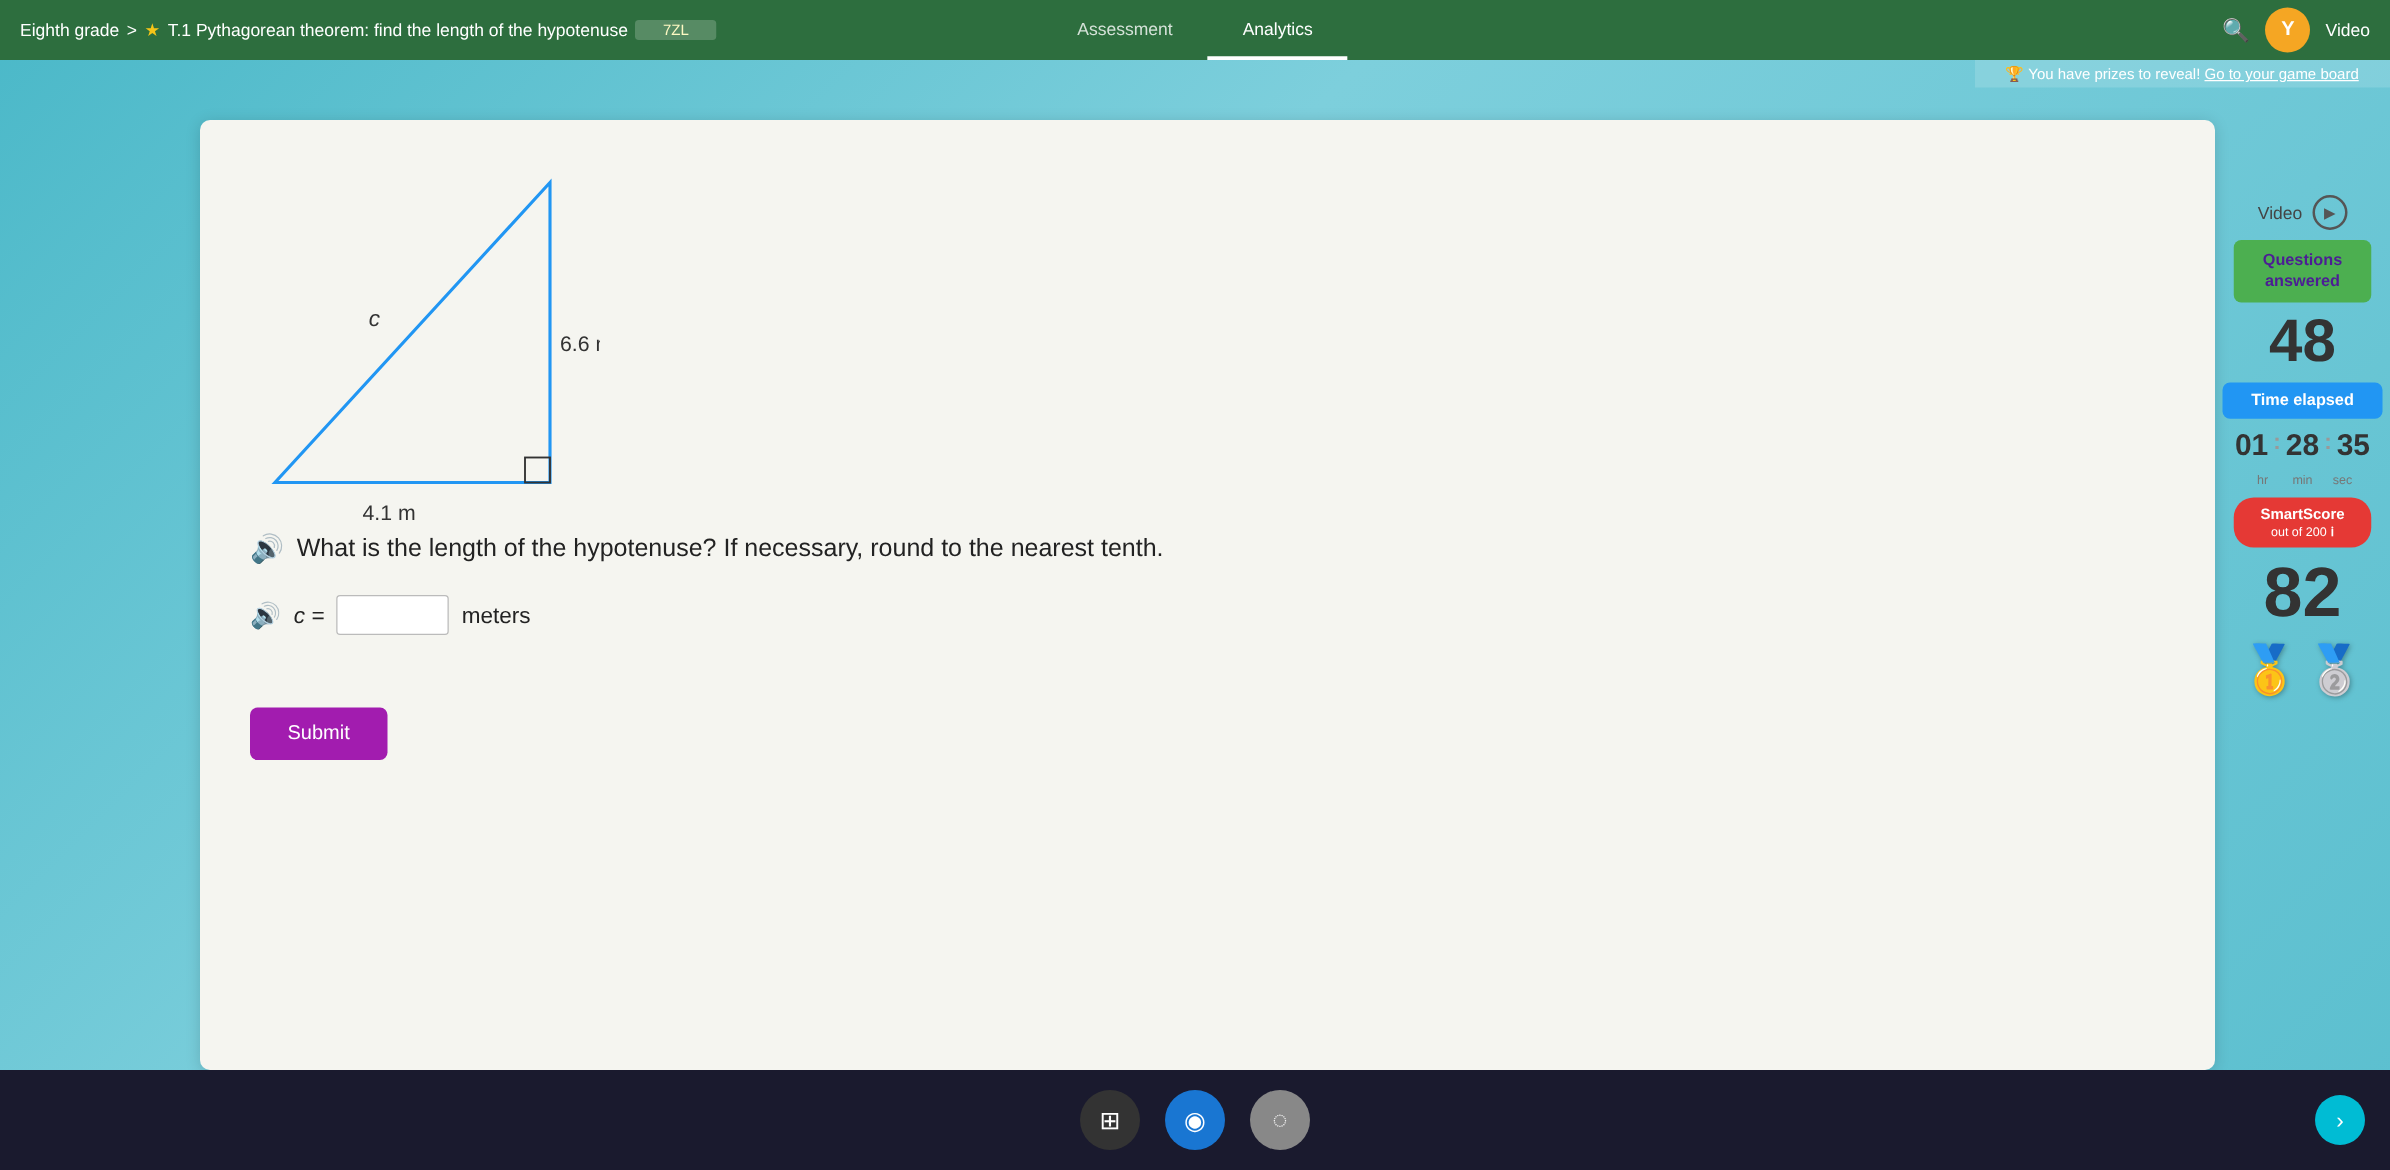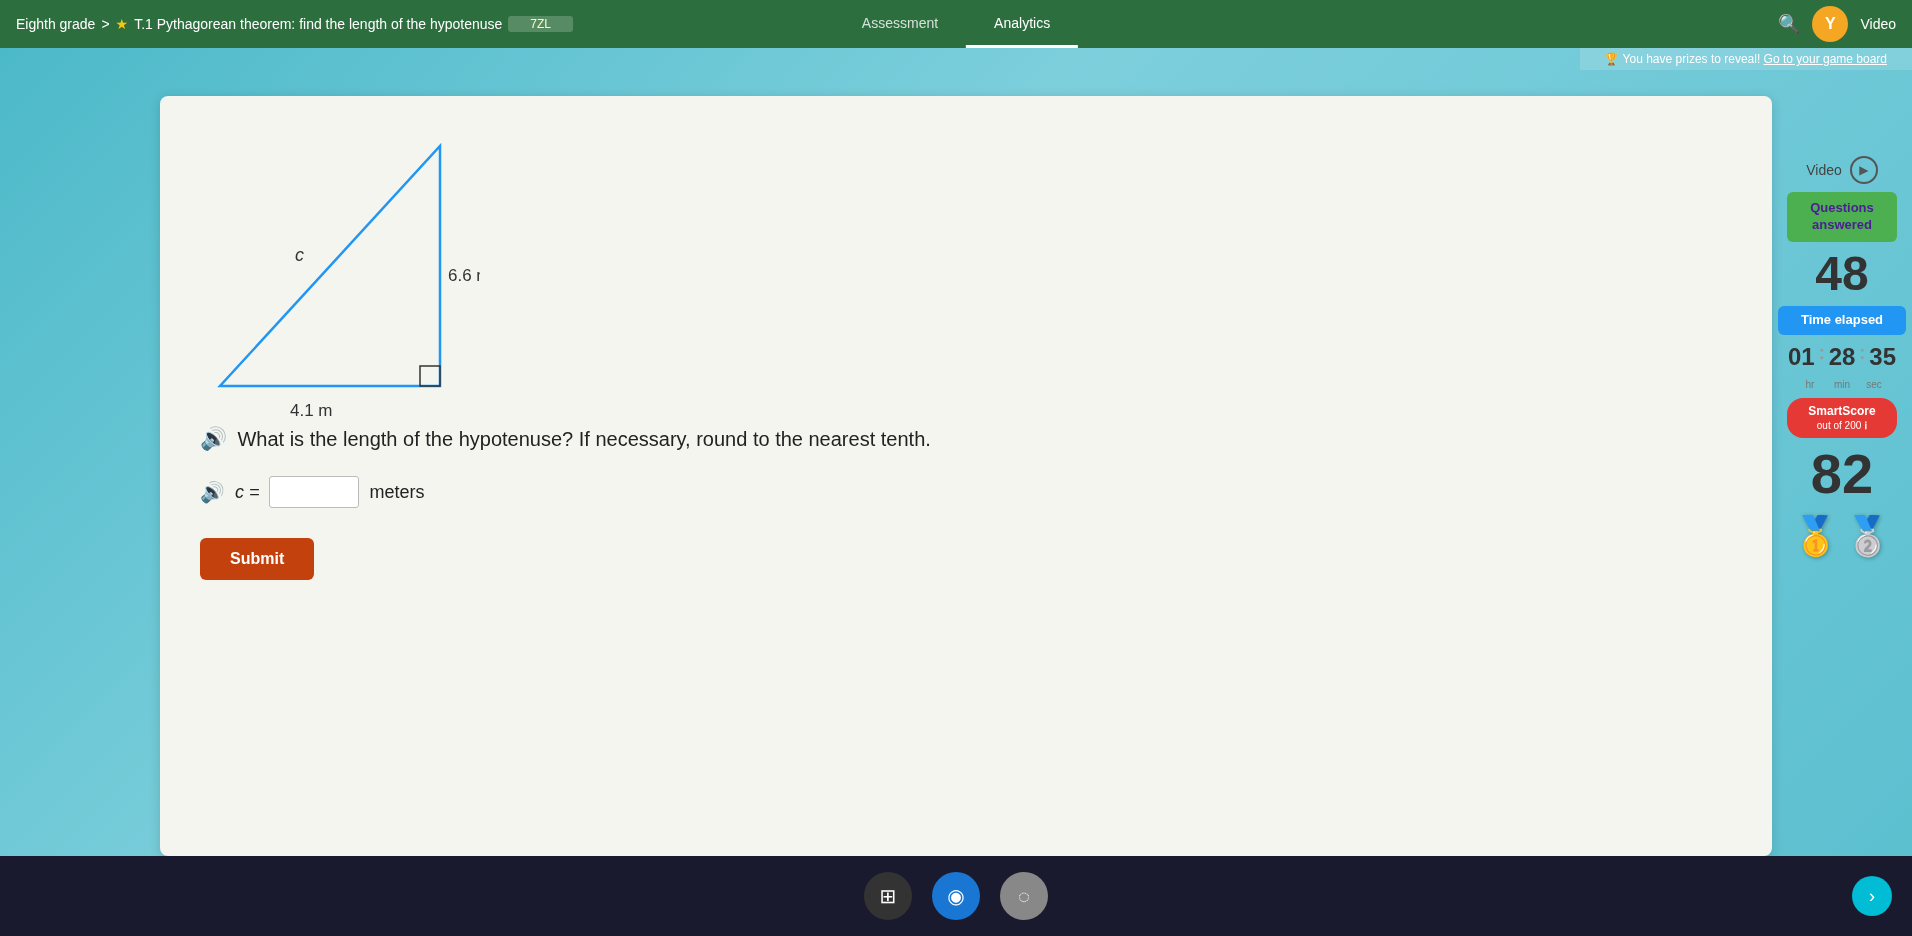--- a/index.html
+++ b/index.html
@@ -134,28 +134,29 @@
       height: 32px;
       border: 1px solid #bbb;
       border-radius: 3px;
       padding: 0 8px;
       font-size: 16px;
       background: #fff;
     }
 
     
     .submit-btn {
-      background: #c2410c;
+      background: #a21caf;
       color: #fff;
       border: none;
       border-radius: 6px;
       padding: 12px 30px;
       font-size: 16px;
-      font-weight: bold;
-      cursor: pointer;
+      font-weight: normal;
+      cursor: pointer;
+      margin-top: 28px;
     }
 
     
     .right-sidebar {
       position: absolute;
       top: 96px;
       right: 0;
       width: 140px;
       display: flex;
       flex-direction: column;

